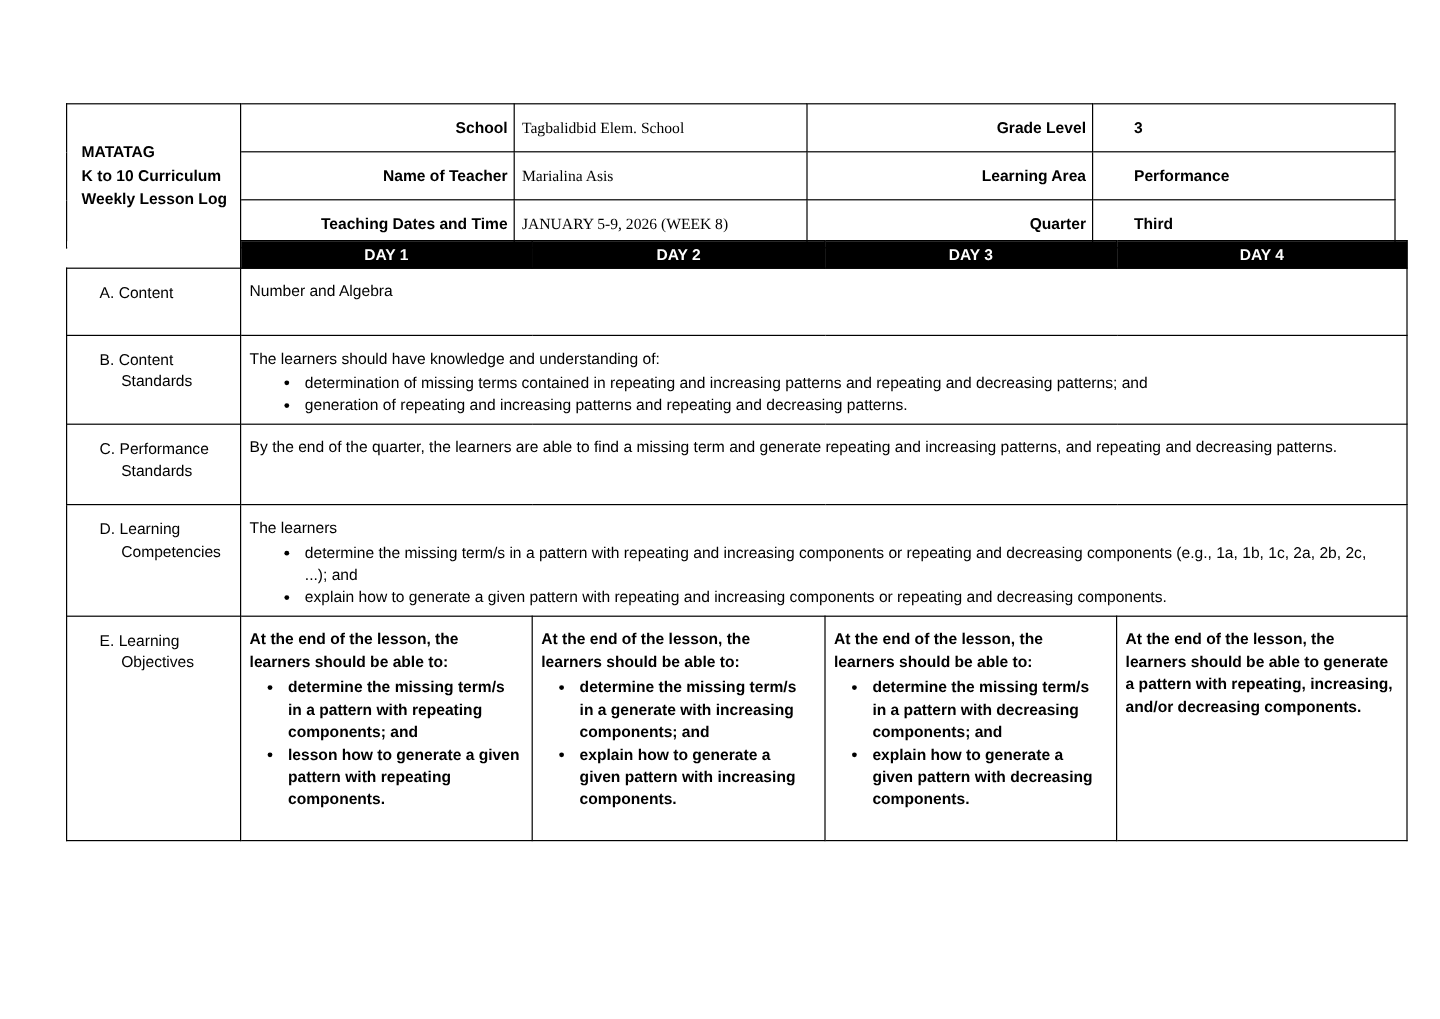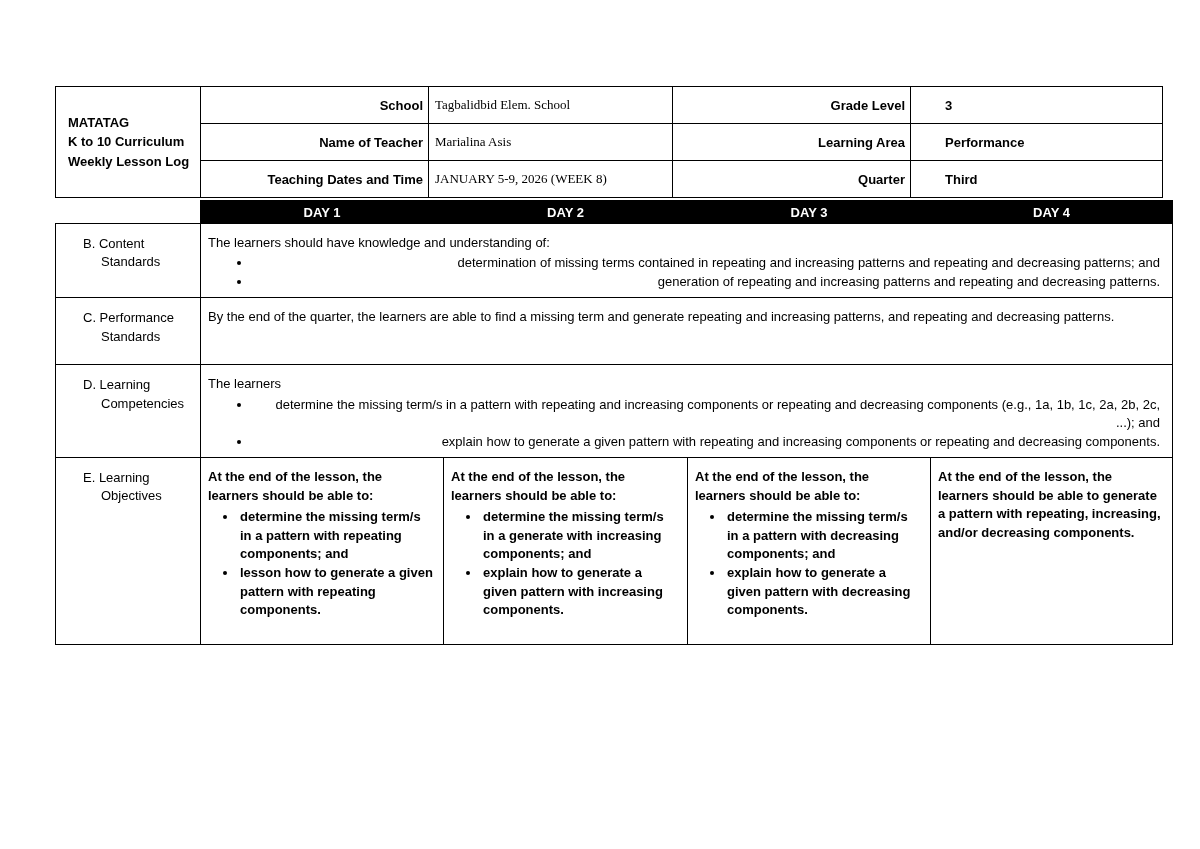--- a/index.html
+++ b/index.html
@@ -15,21 +15,21 @@
   table { border-collapse: collapse; table-layout: fixed; }
 
   
   .info-table { position: absolute; left: 55px; top: 86px; width: 1107px; }
   .info-table td { border: 1px solid #000; font-size: 13px; vertical-align: middle; overflow: hidden; }
   .info-table tr { height: 34px; }
   .cell-title {
     font-weight: bold; font-size: 13.5px; line-height: 1.5;
     padding: 4px 8px 4px 12px; vertical-align: middle;
   }
-  .cell-flabel { text-align: right; font-weight: bold; padding: 7px 5px; }
+  .cell-flabel { text-align: right; font-weight: bold; padding: 12px 5px; }
   .cell-fvalue {
     font-family: "Liberation Serif", serif;
     font-size: 14.5px; padding: 10px 6px; vertical-align: middle; margin-left: 44px;
   }
   .cell-fvalue2 { font-weight: bold; padding: 3px 5px 3px 34px; }
 
   
   .main-table { position: absolute; left: 55px; top: 200px; width: 1117px; }
   .main-table td { border: 1px solid #000; font-size: 13px; vertical-align: top; }
 
@@ -54,21 +54,21 @@
   tr.r-c { height: 67px; }
   tr.r-d { height: 88px; }
   tr.r-e { height: 187px; }
 
   td.rlabel {
     padding: 11px 6px 6px 45px; text-indent: -18px; line-height: 1.4;
   }
   td.content { padding: 10px 12px 6px 7px; line-height: 1.42; }
 
   ul.blt { margin: 2px 0 0 0; padding-left: 44px; }
-  ul.blt li { padding-left: 2px; text-align: right; }
+  ul.blt li { padding-left: 2px; }
 
   td.obj-cell {
     padding: 10px 9px 6px 7px; line-height: 1.43; font-weight: bold;
   }
   ul.blt-obj { margin: 3px 0 11px 0; padding-left: 30px; }
   ul.blt-obj li { padding-left: 2px; }
 </style>
 </head>
 <body>
 
@@ -120,20 +120,24 @@
     <tbody>
       <tr class="r-day">
         <td class="spacer"></td>
         <td class="day">DAY 1</td>
         <td class="day">DAY 2</td>
         <td class="day">DAY 3</td>
         <td class="day">DAY 4</td>
       </tr>
 
 
+      <tr class="r-a">
+        <td class="rlabel">A. Content</td>
+        <td class="content" colspan="4">Number and Algebra</td>
+      </tr>
 
       <tr class="r-b">
         <td class="rlabel">B. Content Standards</td>
         <td class="content" colspan="4">
           <div>The learners should have knowledge and understanding of:</div>
           <ul class="blt">
             <li>determination of missing terms contained in repeating and increasing patterns and repeating and decreasing patterns; and</li>
             <li>generation of repeating and increasing patterns and repeating and decreasing patterns.</li>
           </ul>
         </td>

